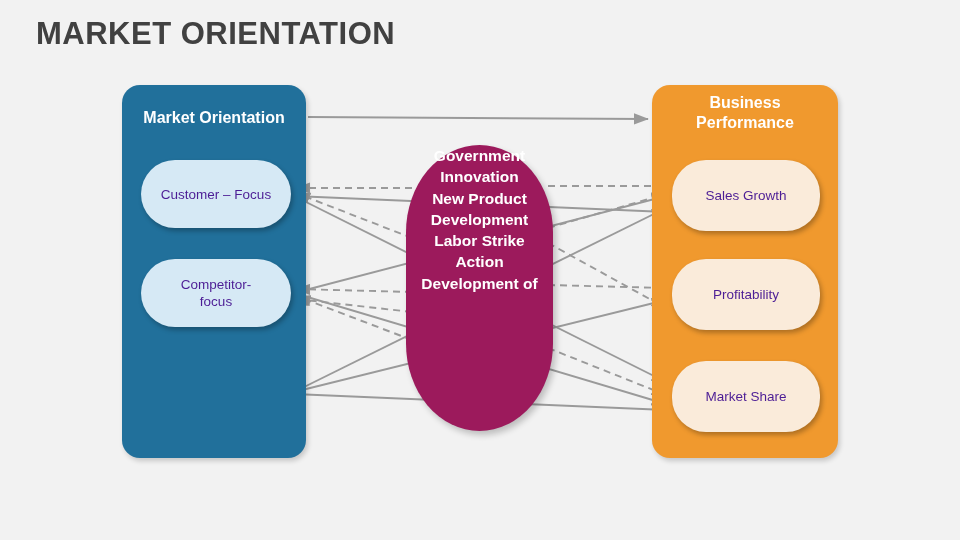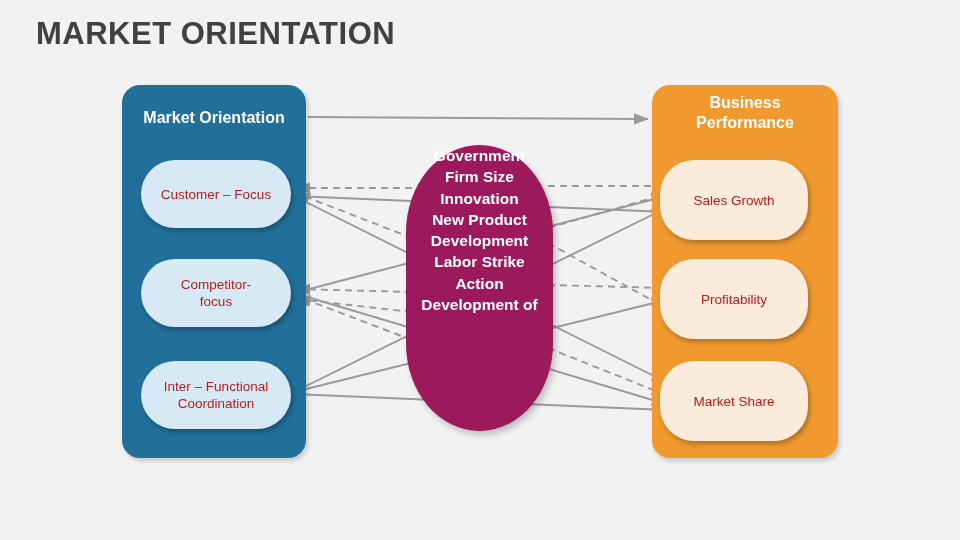--- a/index.html
+++ b/index.html
@@ -65,35 +65,35 @@
   #panel-right .panel-title { top: 8px; }
   .pill {
     position: absolute;
     display: flex;
     align-items: center;
     justify-content: center;
     text-align: center;
     border-radius: 34px;
     font-size: 13.5px;
     line-height: 17px;
-    color: #b91c1c;
+    color: #4c1d95;
     box-shadow: 2px 3px 5px rgba(0,0,0,0.28);
     padding: 0 10px;
     box-sizing: border-box;
   }
   .pill-left {
     left: 19px;
     width: 150px;
     height: 68px;
     background: #D6E9F5;
   }
   .pill-right {
-    left: 8px;
+    left: 20px;
     width: 148px;
-    height: 80px;
+    height: 71px;
     background: #FAEBDA;
   }
   .row1 { top: 75px; }
   .row2 { top: 174px; }
   .row3 { top: 276px; }
   #center-oval {
     position: absolute;
     left: 406px;
     top: 145px;
     width: 147px;
@@ -165,29 +165,25 @@
   </svg>
 
   <div class="panel" id="panel-left">
     <div class="panel-title">Market Orientation</div>
     <div class="pill pill-left row1">
       <span>Customer – Focus</span>
     </div>
     <div class="pill pill-left row2">
       <span>Competitor-<br>focus</span>
     </div>
-    <div class="pill pill-left row3">
-      <span>Inter – Functional<br>Coordination</span>
-    </div>
   </div>
 
   <div id="center-oval">
     <div id="center-list">
         <div>Government</div>
-        <div>Firm Size</div>
         <div>Innovation</div>
         <div>New Product</div>
         <div>Development</div>
         <div>Labor Strike</div>
         <div>Action</div>
         <div>Development of</div>
       </div>
   </div>
 
   <div class="panel" id="panel-right">

